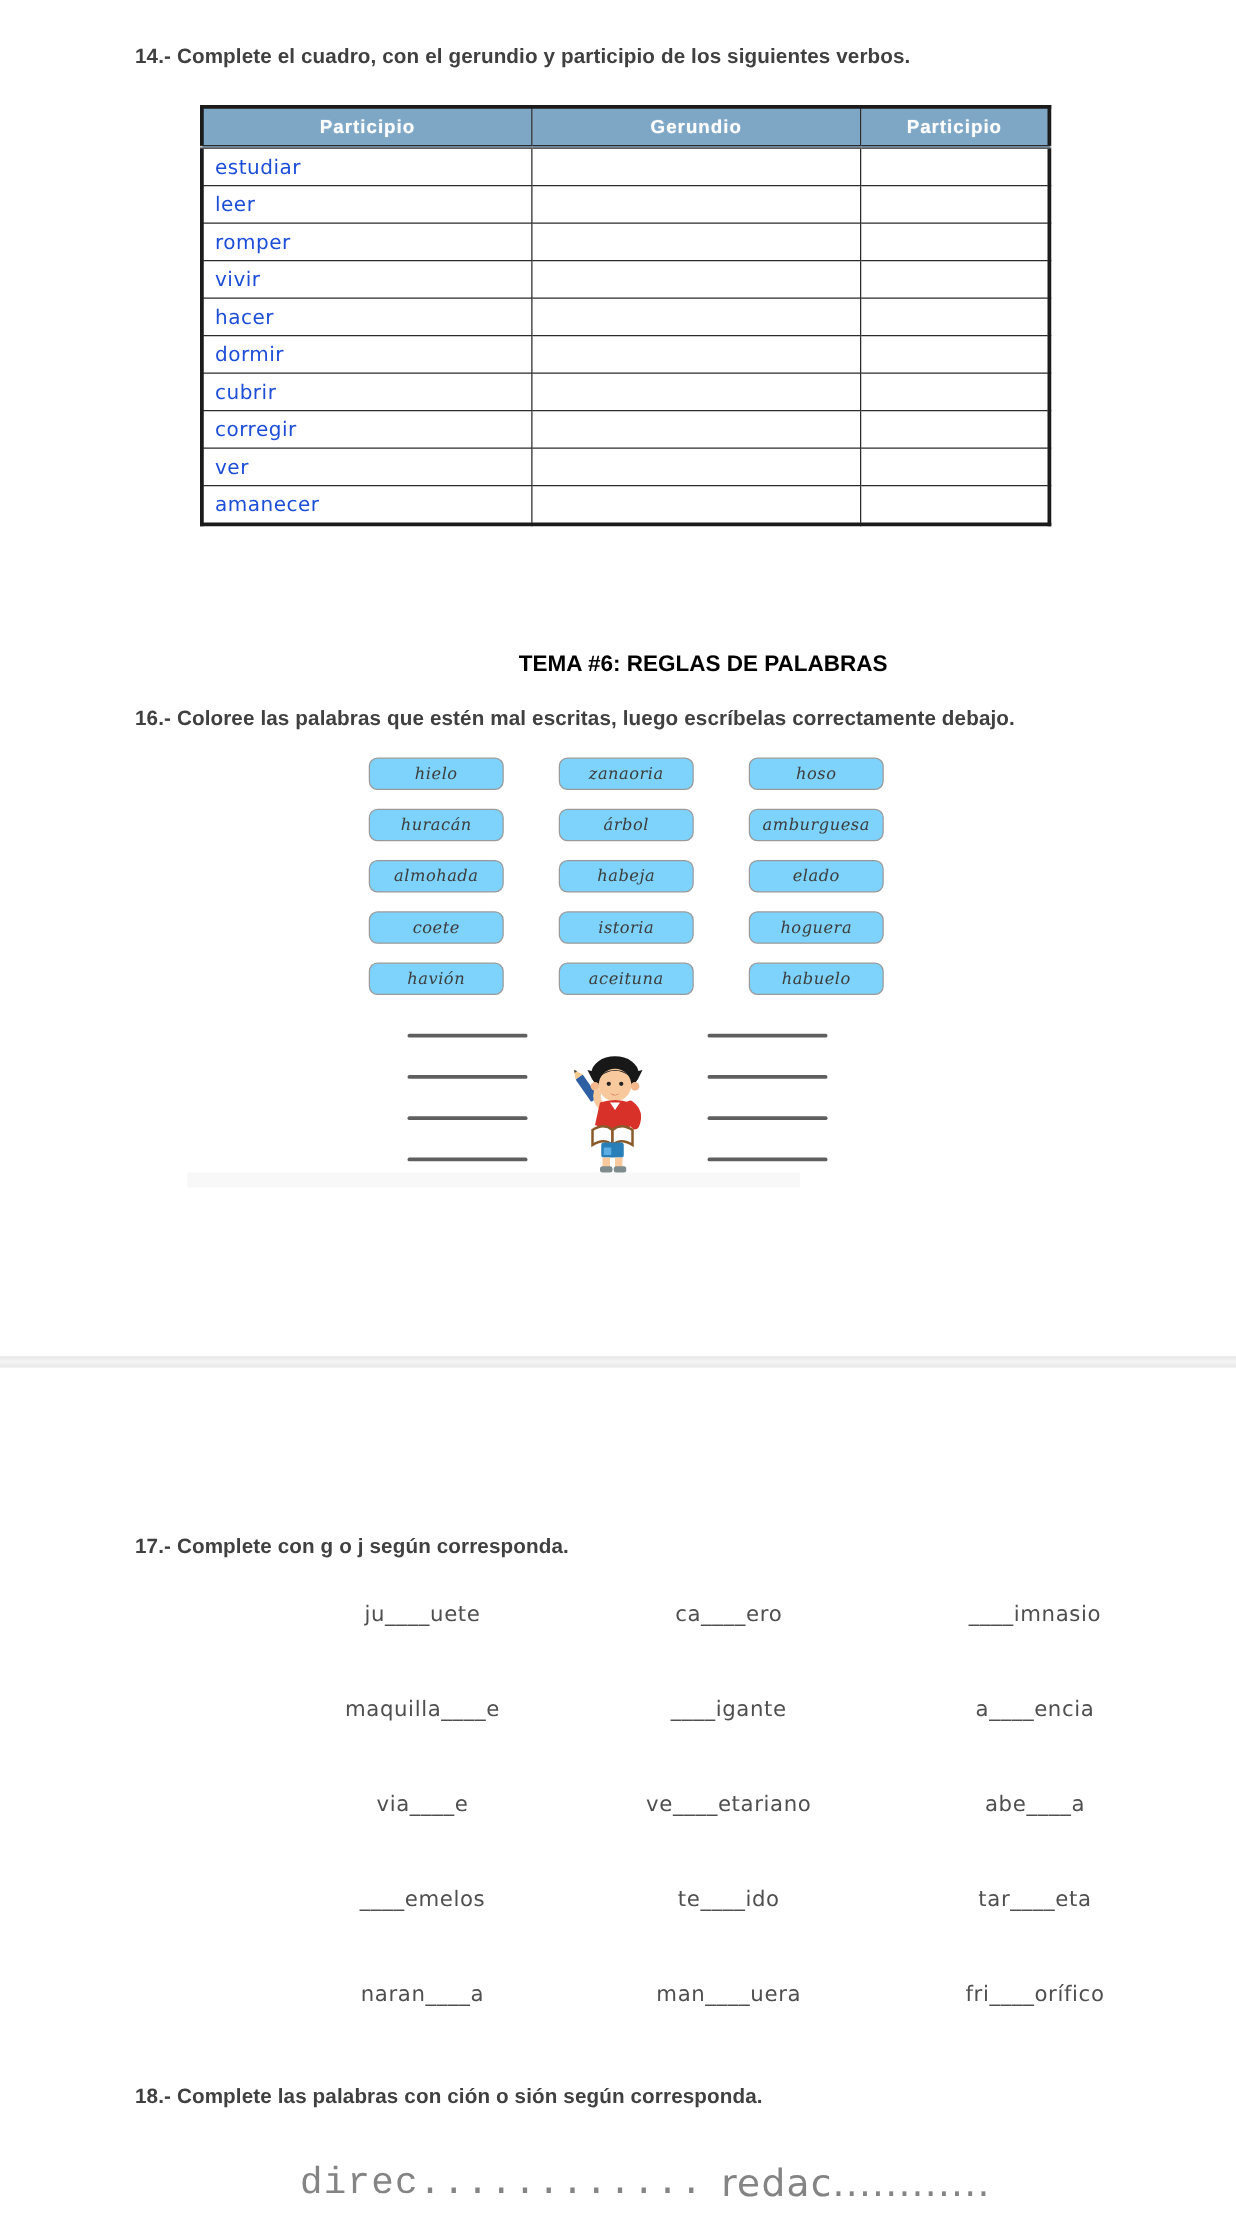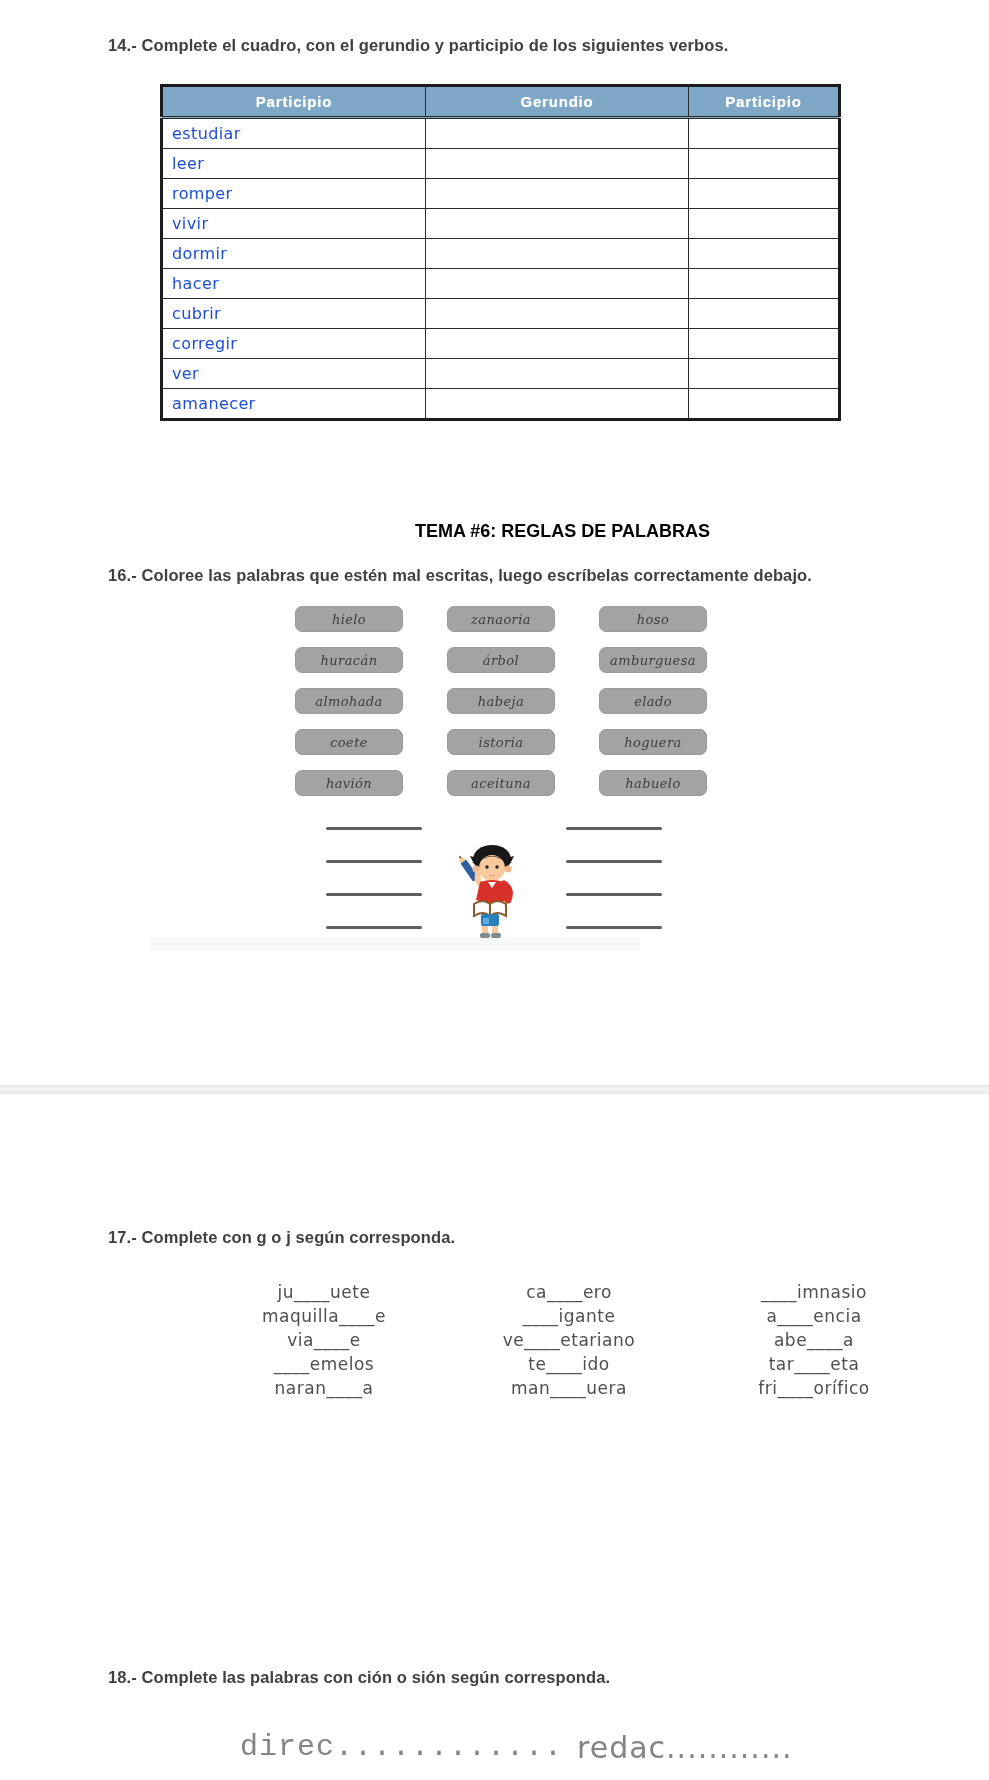--- a/index.html
+++ b/index.html
@@ -39,21 +39,21 @@
   }
   
   .word-grid{
     position:absolute;left:295px;top:606px;
     display:grid;
     grid-template-columns:108px 108px 108px;
     column-gap:44px;row-gap:15px;
   }
   .word-box{
     height:24px;border:1.6px solid #9a9a9a;border-radius:7px;
-    background:#a3a3a3;
+    background:#7dd3fc;
     display:flex;align-items:center;justify-content:center;
   }
   .word-box span{
     font-family:"DejaVu Serif", serif;font-style:italic;
     font-size:13px;color:#3d3d3d;letter-spacing:0.4px;
   }
   
   .lines{position:absolute;display:flex;flex-direction:column;gap:30px;}
   .lines.left{left:326px;top:827px;}
   .lines.right{left:566px;top:827px;}
@@ -63,23 +63,24 @@
     position:absolute;left:150px;top:938px;width:490px;height:12px;
     background:#f8f8f8;
   }
   
   .page-divider{
     position:absolute;left:0;top:1085px;width:989px;height:9px;
     background:linear-gradient(#e5e5e5,#f4f4f4 45%,#e8e8e8);
   }
   
   .fill-grid{
-    position:absolute;left:199px;top:1282px;width:740px;
+    position:absolute;left:213px;top:1282px;width:740px;
     display:grid;
     grid-template-columns:250px 240px 250px;
+    row-gap:52px;
   }
   .fill-word{
     height:24px;text-align:center;
     font-family:"DejaVu Sans", sans-serif;
     font-size:17px;color:#4f4f4f;letter-spacing:0.5px;
     white-space:nowrap;
   }
   
   .completion-word{
     position:absolute;top:1730px;
@@ -124,26 +125,26 @@
           <td>romper</td>
           <td></td>
           <td></td>
         </tr>
       <tr>
           <td>vivir</td>
           <td></td>
           <td></td>
         </tr>
       <tr>
+          <td>hacer</td>
+          <td></td>
+          <td></td>
+        </tr>
+      <tr>
           <td>dormir</td>
-          <td></td>
-          <td></td>
-        </tr>
-      <tr>
-          <td>hacer</td>
           <td></td>
           <td></td>
         </tr>
       <tr>
           <td>cubrir</td>
           <td></td>
           <td></td>
         </tr>
       <tr>
           <td>corregir</td>

